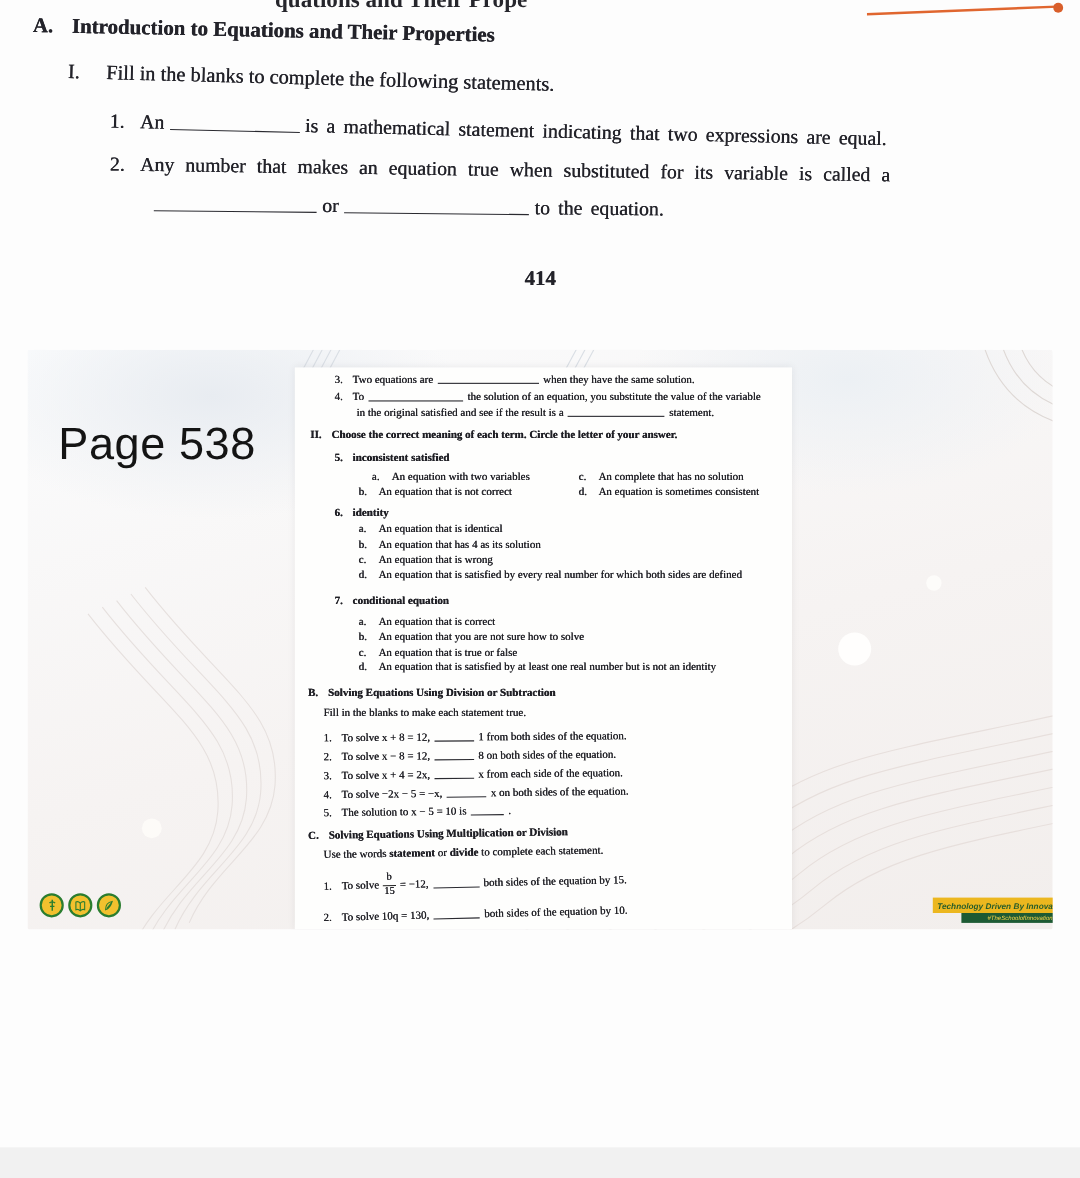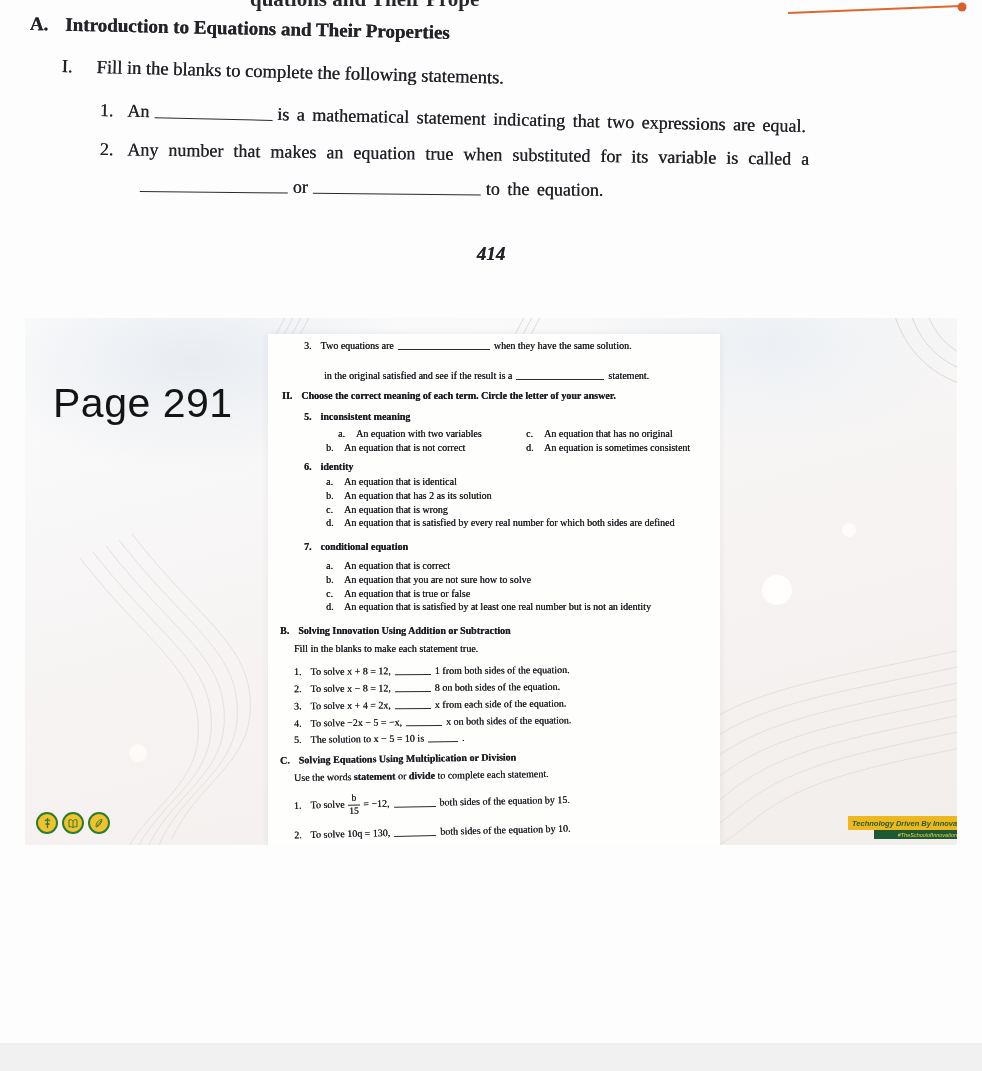--- a/index.html
+++ b/index.html
@@ -20,21 +20,21 @@
              transform-origin:left top;white-space:nowrap;text-shadow:.3px 0 0 currentColor;}
   .scan-part .part-letter{margin-right:24px;}
   .scan-q1{position:absolute;left:100px;top:100px;font-size:18px;transform:rotate(1.3deg);
            transform-origin:left top;white-space:nowrap;word-spacing:3px;text-shadow:.3px 0 0 currentColor;}
   .scan-q2a{position:absolute;left:100px;top:139px;font-size:18px;transform:rotate(.8deg);
             transform-origin:left top;white-space:nowrap;word-spacing:5.5px;text-shadow:.3px 0 0 currentColor;}
   .scan-q2b{position:absolute;left:135px;top:175px;font-size:18px;transform:rotate(.6deg);
             transform-origin:left top;white-space:nowrap;word-spacing:3px;text-shadow:.3px 0 0 currentColor;}
   .qnum{margin-right:14px;}
   .pagenum-414{position:absolute;left:0;top:243px;width:982px;text-align:center;
-               font-size:19px;font-weight:bold;text-shadow:.3px 0 0 currentColor;font-style:italic;}
+               font-size:19px;font-weight:bold;text-shadow:.3px 0 0 currentColor;}
   .bl{display:inline-block;border-bottom:1.4px solid #2a2a30;height:.85em;
       vertical-align:baseline;margin:0 5px -1px 5px;}
 
   
   .card{position:absolute;left:25px;top:318px;width:932px;height:527px;border-radius:2px;overflow:hidden;
         background:
           radial-gradient(ellipse 320px 160px at 18% 8%, #e8ecf1 0%, rgba(232,236,241,0) 70%),
           radial-gradient(ellipse 280px 150px at 80% 5%, #ecf0f4 0%, rgba(236,240,244,0) 70%),
           linear-gradient(165deg,#fbfcfd 0%,#f6f3f2 55%,#f2eeec 100%);}
   .deco{position:absolute;left:0;top:0;pointer-events:none;}
@@ -143,59 +143,62 @@
       <g stroke="#ded8d5" stroke-width="1" fill="none">
         <path d="M868 -8 C880 34 908 60 950 70"></path>
         <path d="M884 -10 C894 26 918 48 952 56"></path>
         <path d="M900 -12 C908 18 928 36 954 42"></path>
       </g>
       <circle cx="752" cy="272" r="15" fill="#fffefd"></circle>
       <circle cx="824" cy="212" r="7" fill="#fdfcfa"></circle>
       <circle cx="113" cy="435" r="9" fill="#fdfbf8"></circle>
     </svg>
 
-    <div class="page-label">Page 291</div>
+    <div class="page-label">Page 538</div>
 
     <div class="sheet">
 
       <div class="wl" style="top:6px;left:36px">
         <span class="n">3.</span><span>Two equations are</span><span class="wbl" style="width:92px"></span><span>when they have the same solution.</span>
       </div>
+      <div class="wl" style="top:22px;left:36px">
+        <span class="n">4.</span><span>To</span><span class="wbl" style="width:86px"></span><span>the solution of an equation, you substitute the value of the variable</span>
+      </div>
       <div class="wl" style="top:36px;left:56px">
         <span>in the original satisfied and see if the result is a</span><span class="wbl" style="width:88px"></span><span>statement.</span>
       </div>
 
       <div class="wl bold" style="top:56px;left:14px">
         <span class="n">II.</span><span>Choose the correct meaning of each term. Circle the letter of your answer.</span>
       </div>
 
       <div class="wl bold" style="top:77px;left:36px">
-        <span class="n">5.</span><span>inconsistent meaning</span>
+        <span class="n">5.</span><span>inconsistent satisfied</span>
       </div>
       <div class="wl" style="top:94px;left:70px">
         <span class="lt">a.</span><span>An equation with two variables</span>
       </div>
       <div class="wl" style="top:108px;left:58px">
         <span class="lt">b.</span><span>An equation that is not correct</span>
       </div>
       <div class="wl" style="top:94px;left:258px">
-        <span class="lt">c.</span><span>An equation that has no original</span>
+        <span class="lt">c.</span><span>An complete that has no solution</span>
       </div>
       <div class="wl" style="top:108px;left:258px">
         <span class="lt">d.</span><span>An equation is sometimes consistent</span>
       </div>
 
       <div class="wl bold" style="top:127px;left:36px">
         <span class="n">6.</span><span>identity</span>
       </div>
       <div class="wl" style="top:142px;left:58px">
         <span class="lt">a.</span><span>An equation that is identical</span>
       </div>
       <div class="wl" style="top:156px;left:58px">
-        <span class="lt">b.</span><span>An equation that has 2 as its solution</span>
+        <span class="lt">b.</span><span>An equation that has 4 as its solution</span>
       </div>
       <div class="wl" style="top:170px;left:58px">
         <span class="lt">c.</span><span>An equation that is wrong</span>
       </div>
       <div class="wl" style="top:183px;left:58px">
         <span class="lt">d.</span><span>An equation that is satisfied by every real number for which both sides are defined</span>
       </div>
 
       <div class="wl bold" style="top:207px;left:36px">
         <span class="n">7.</span><span>conditional equation</span>
@@ -207,21 +210,21 @@
         <span class="lt">b.</span><span>An equation that you are not sure how to solve</span>
       </div>
       <div class="wl" style="top:254px;left:58px">
         <span class="lt">c.</span><span>An equation that is true or false</span>
       </div>
       <div class="wl" style="top:267px;left:58px">
         <span class="lt">d.</span><span>An equation that is satisfied by at least one real number but is not an identity</span>
       </div>
 
       <div class="wl bold" style="top:291px;left:12px">
-        <span class="n">B.</span><span>Solving Innovation Using Addition or Subtraction</span>
+        <span class="n">B.</span><span>Solving Equations Using Division or Subtraction</span>
       </div>
       <div class="wl" style="top:309px;left:26px">Fill in the blanks to make each statement true.</div>
 
       <div class="wl" style="top:331px;left:26px;transform:rotate(-0.4deg)">
         <span class="n">1.</span><span>To solve x + 8 = 12,</span><span class="wbl" style="width:36px"></span><span>1 from both sides of the equation.</span>
       </div>
       <div class="wl" style="top:348px;left:26px;transform:rotate(-0.5deg)">
         <span class="n">2.</span><span>To solve x − 8 = 12,</span><span class="wbl" style="width:36px"></span><span>8 on both sides of the equation.</span>
       </div>
       <div class="wl" style="top:365px;left:26px;transform:rotate(-0.6deg)">

